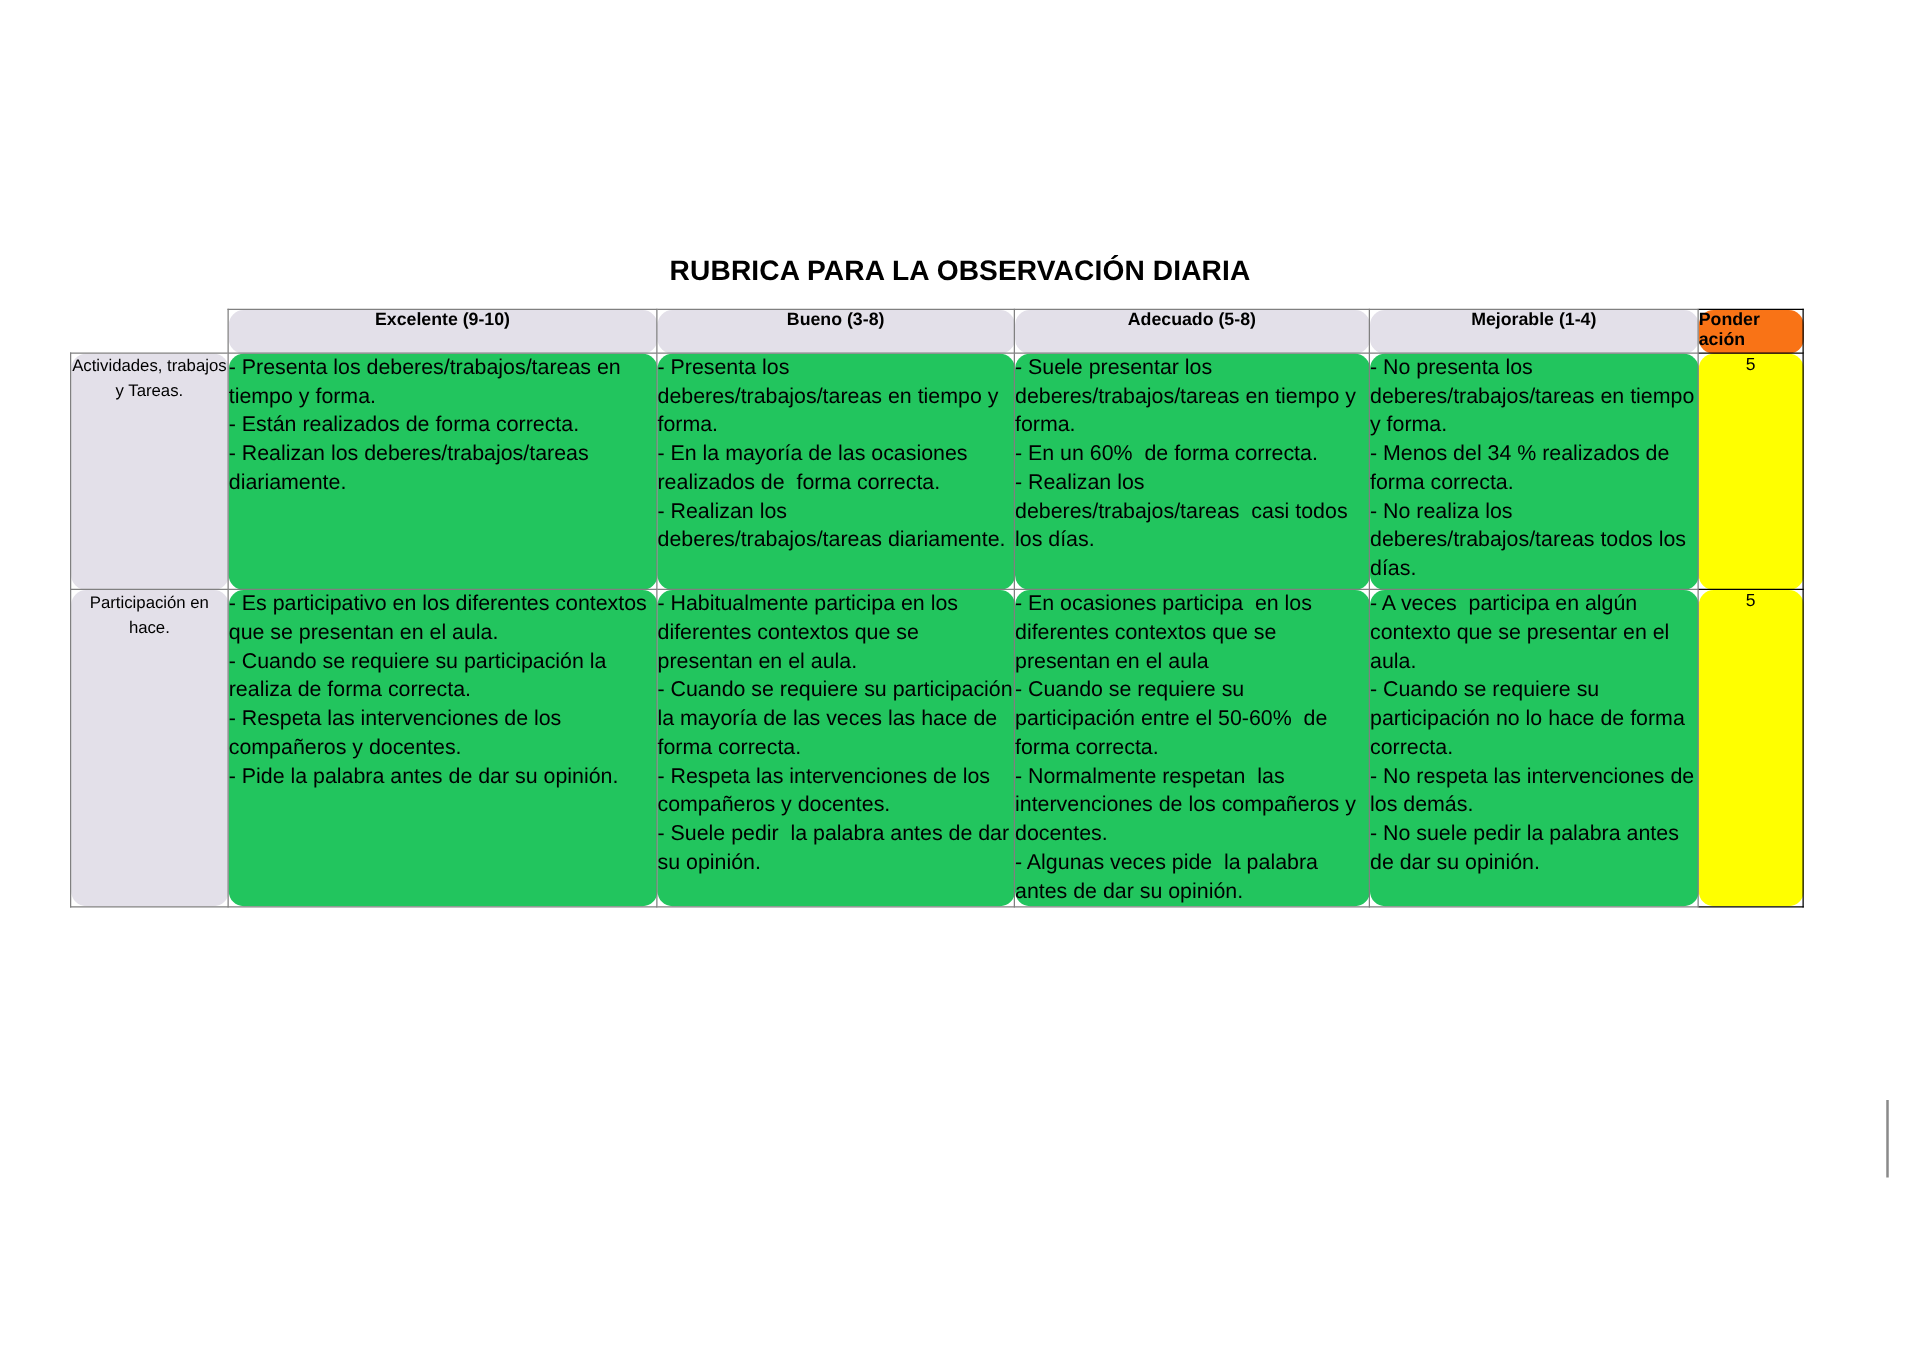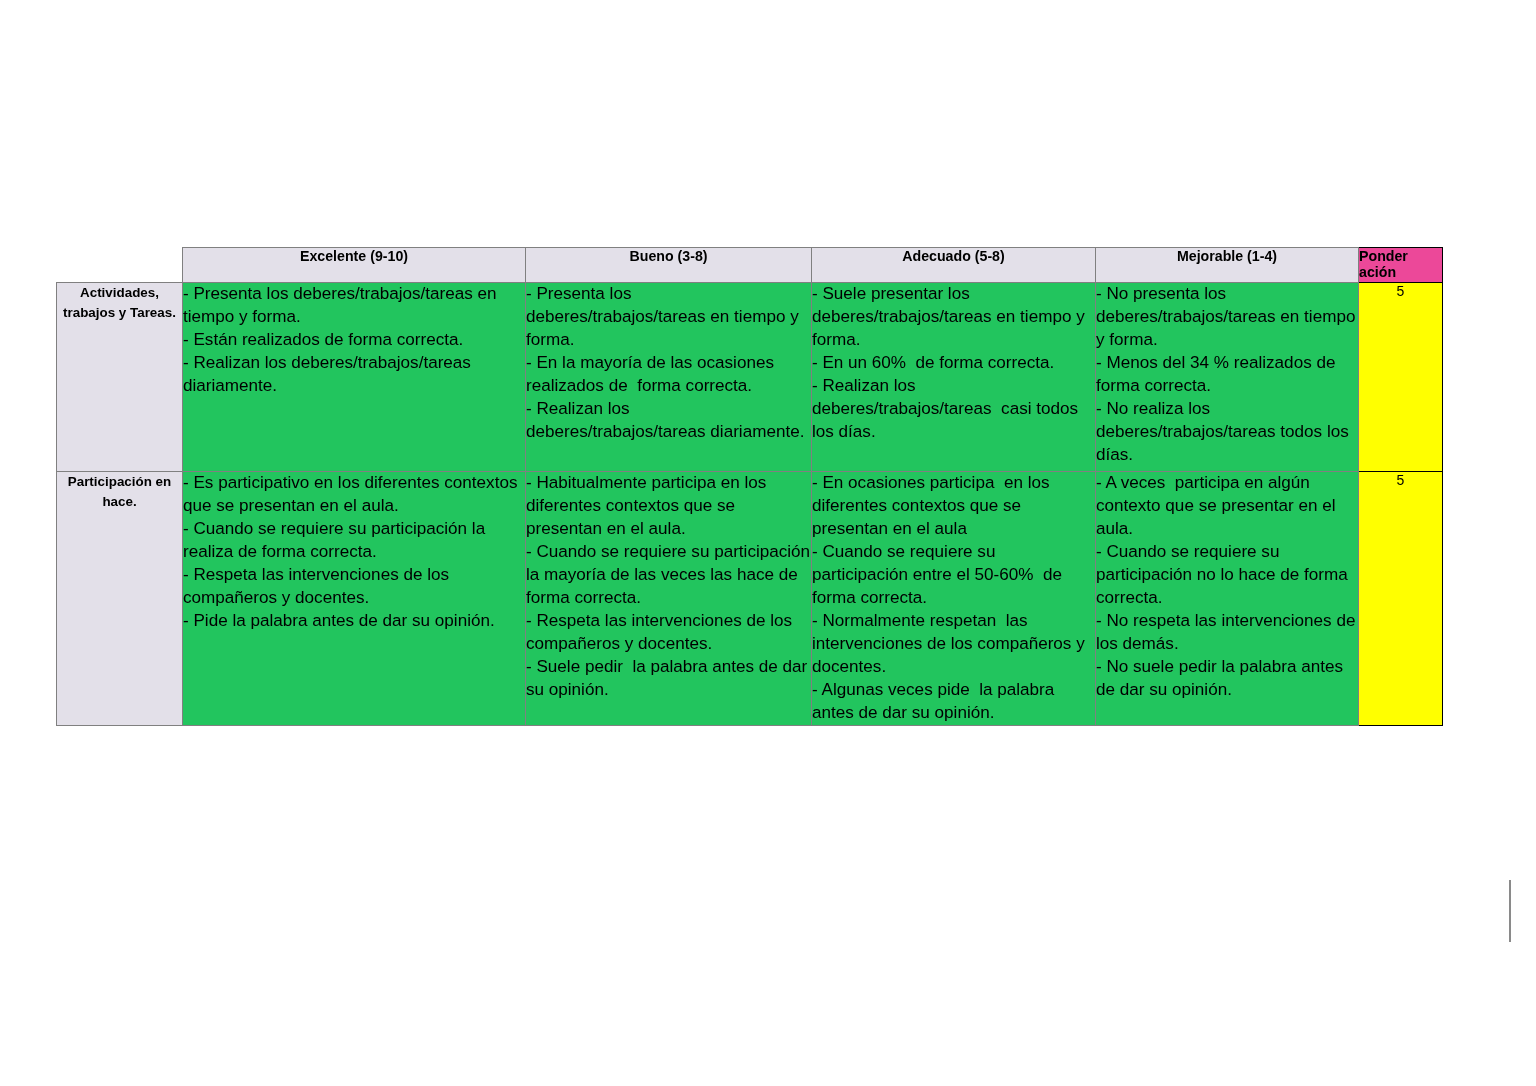--- a/index.html
+++ b/index.html
@@ -42,20 +42,21 @@
 
   table.rubric {
     border-collapse: collapse;
     table-layout: fixed;
     width: 1386px;
   }
 
   table.rubric td {
     vertical-align: top;
     padding: 0;
+    border-radius: 12px;
   }
 
   
   col.c-cat   { width: 126px; }
   col.c-level { width: 343px; }
   col.c-level2{ width: 286px; }
   col.c-level3{ width: 284px; }
   col.c-level4{ width: 263px; }
   col.c-pond  { width: 84px;  }
 
@@ -68,39 +69,39 @@
     background: #e3e0e9;
     border: 1.6px solid #808080;
     text-align: center;
     vertical-align: middle;
     font-size: 14.2px;
     font-weight: bold;
     height: 34px;
     padding: 2px 4px;
   }
   .hdr-pond {
-    background: #ec4899;
+    background: #f97316;
     border: 1.6px solid #000000;
     text-align: left;
     vertical-align: middle;
     font-size: 14.2px;
     font-weight: bold;
     line-height: 1.15;
     padding: 2px 0 2px 6px;
     height: 34px;
   }
 
   
   .cat {
     background: #e3e0e9;
     border: 1.6px solid #808080;
     text-align: center;
     vertical-align: middle;
     font-size: 13.4px;
-    font-weight: bold;
+    font-weight: normal;
     line-height: 1.5;
     padding: 4px 6px;
   }
   .desc {
     border: 1.6px solid #808080;
     background: #22c55e;
     font-size: 17.1px;
     line-height: 1.345;
     padding: 7px 6px 7px 8px;
     white-space: pre-wrap;
@@ -126,20 +127,21 @@
     width: 2px;
     height: 62px;
     background: #8a8a8a;
   }
 </style>
 </head>
 <body>
 
 <div class="page">
 
+  <div class="doc-title">RUBRICA PARA LA OBSERVACIÓN DIARIA</div>
 
   <div class="rubric-wrap">
     <table class="rubric">
       <colgroup>
         <col class="c-cat">
         <col class="c-level">
         <col class="c-level2">
         <col class="c-level3">
         <col class="c-level4">
         <col class="c-pond">

